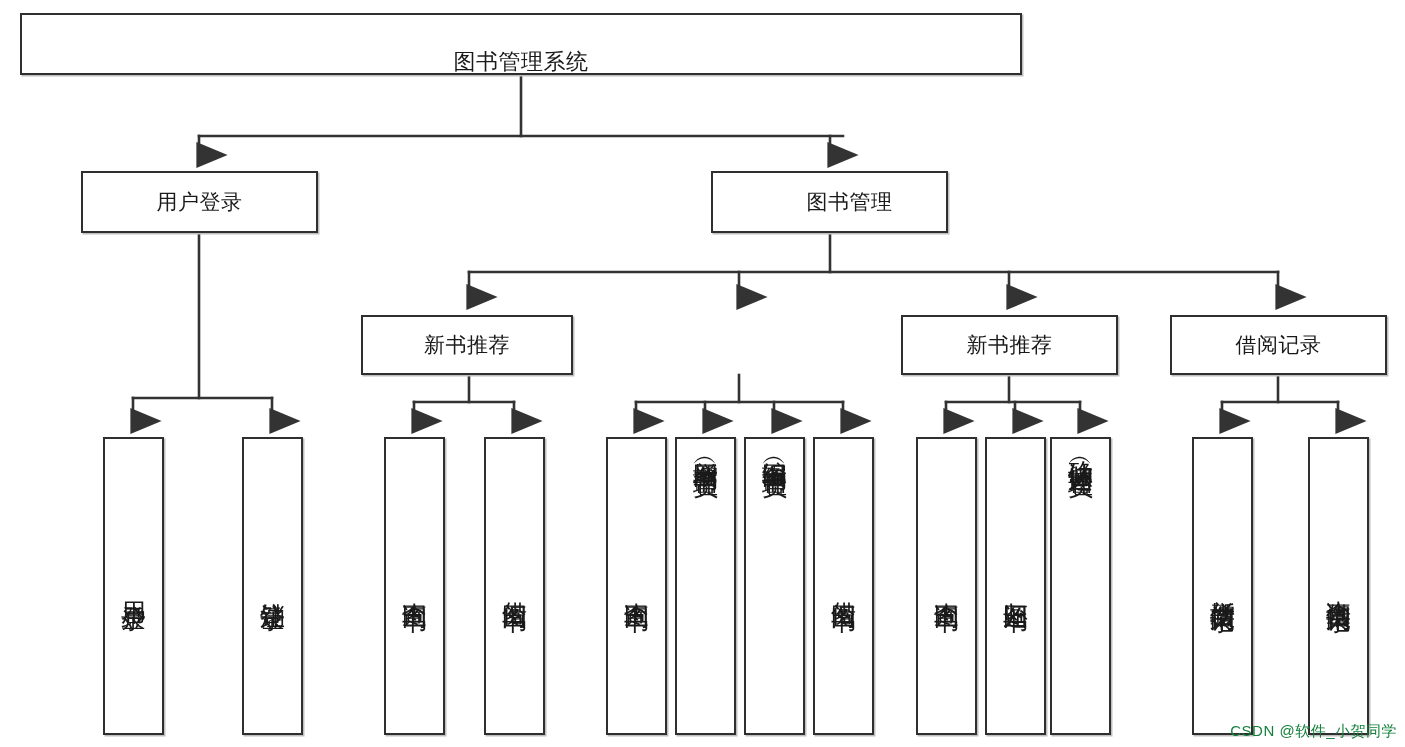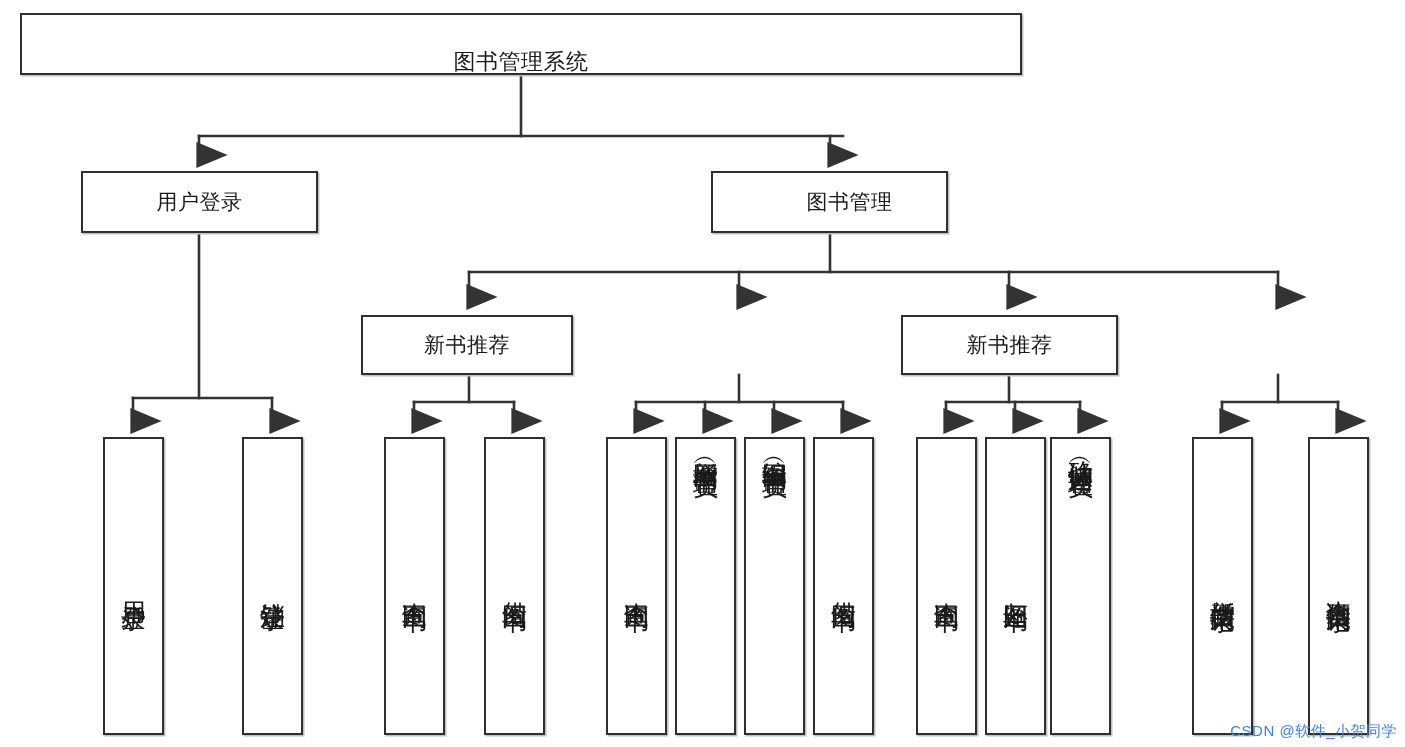--- a/index.html
+++ b/index.html
@@ -69,21 +69,21 @@
     width: 1405px;
     height: 747px;
     pointer-events: none;
   }
   
   #watermark {
     position: absolute;
     right: 8px;
     bottom: 6px;
     font-size: 15px;
-    color: #3b82f6;
+    color: #15803d;
     letter-spacing: 0.5px;
     white-space: nowrap;
   }
 </style>
 </head>
 <body>
 
 <div id="canvas">
 
   <svg id="wires" viewBox="0 0 1405 747" width="1405" height="747" xmlns="http://www.w3.org/2000/svg">
@@ -146,20 +146,23 @@
   <div class="node h" style="left:711px;top:171px;width:237px;height:62px;padding-left:40px;">
     <span class="label">图书管理</span>
   </div>
 
   <div class="node h" style="left:361px;top:315px;width:212px;height:60px;">
     <span class="label">新书推荐</span>
   </div>
   <div class="node h" style="left:901px;top:315px;width:217px;height:60px;">
     <span class="label">新书推荐</span>
   </div>
+  <div class="node h" style="left:1170px;top:315px;width:217px;height:60px;">
+    <span class="label">借阅记录</span>
+  </div>
 
   <div class="node v mid" style="left:103px;top:437px;width:61px;height:298px;">
     <span class="label">用户登录</span>
   </div>
   <div class="node v mid" style="left:242px;top:437px;width:61px;height:298px;">
     <span class="label">注销登录</span>
   </div>
 
   <div class="node v mid" style="left:384px;top:437px;width:61px;height:298px;">
     <span class="label">查询图书</span>

